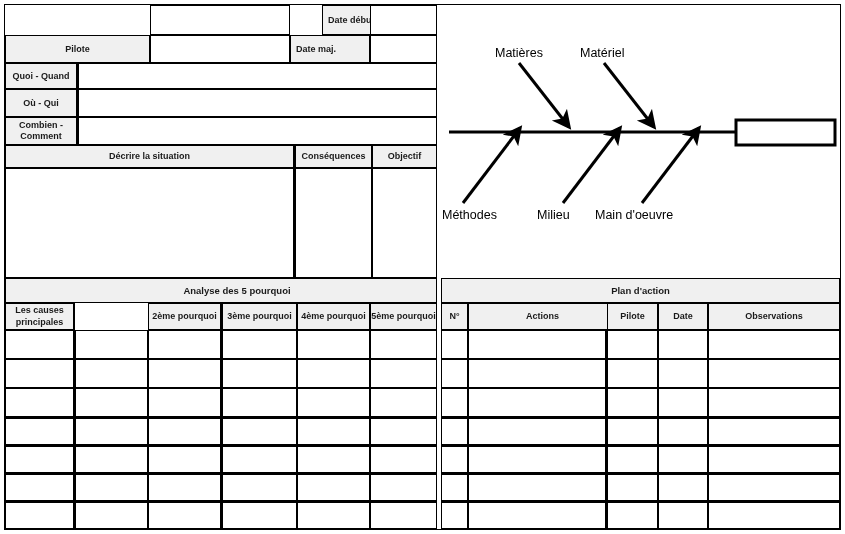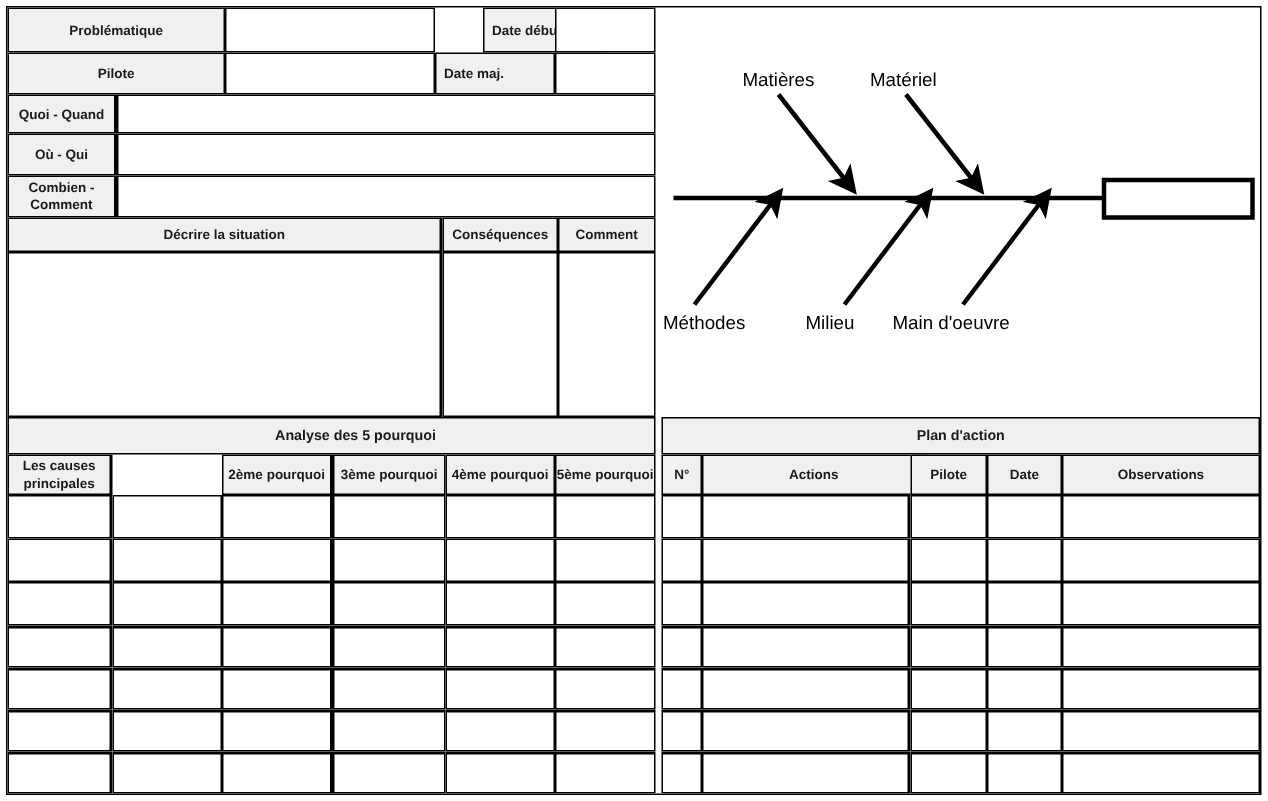--- a/index.html
+++ b/index.html
@@ -94,23 +94,20 @@
     color: #1a1a1a;
   }
 </style>
 </head>
 <body>
 
 <div id="page">
 
   <div id="frame"></div>
 
-  <div class="cell hdr" style="left:5px; top:5px; width:145px; height:30px;">
-    <span>Problématique</span>
-  </div>
   <div class="cell blank" style="left:150px; top:5px; width:140px; height:30px;">
     <span></span>
   </div>
   <div class="cell hdr lalign" style="left:290px; top:5px; width:80px; height:30px;margin-left:32px;">
     <span>Date début</span>
   </div>
   <div class="cell blank" style="left:370px; top:5px; width:67px; height:30px;">
     <span></span>
   </div>
 
@@ -148,21 +145,21 @@
     <span></span>
   </div>
 
   <div class="cell hdr thickr" style="left:5px; top:145px; width:290px; height:23px;">
     <span>Décrire la situation</span>
   </div>
   <div class="cell hdr" style="left:295px; top:145px; width:77px; height:23px;">
     <span>Conséquences</span>
   </div>
   <div class="cell hdr" style="left:372px; top:145px; width:65px; height:23px;">
-    <span>Comment</span>
+    <span>Objectif</span>
   </div>
 
   <div class="cell blank thickr" style="left:5px; top:168px; width:290px; height:110px;">
     <span></span>
   </div>
   <div class="cell blank" style="left:295px; top:168px; width:77px; height:110px;">
     <span></span>
   </div>
   <div class="cell blank" style="left:372px; top:168px; width:65px; height:110px;">
     <span></span>

